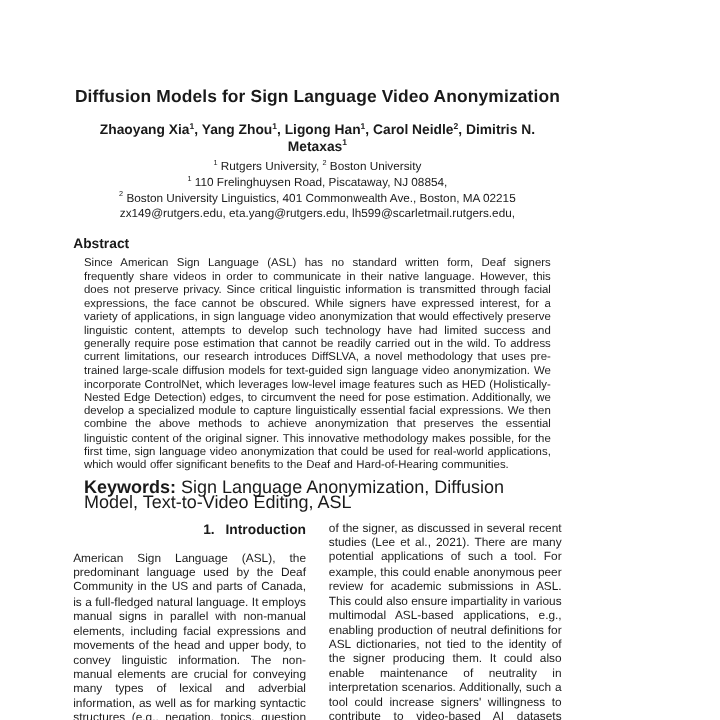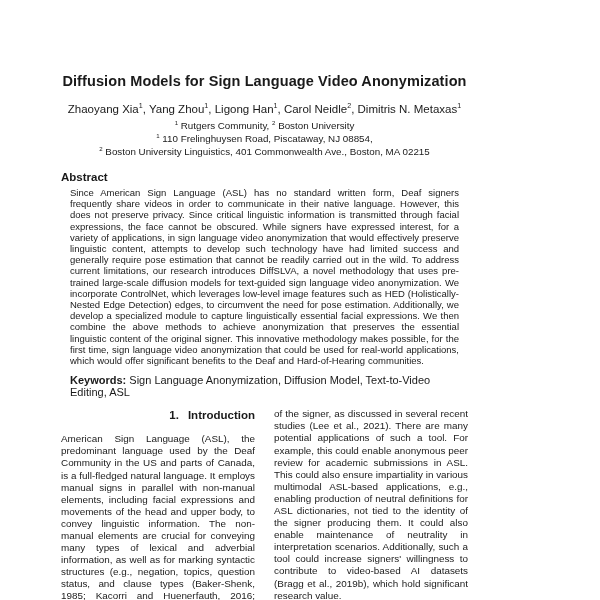--- a/index.html
+++ b/index.html
@@ -28,21 +28,21 @@
     font-size: 14.5px;
     line-height: 18px;
     font-weight: bold;
     text-align: center;
     letter-spacing: 0.1px;
   }
   .authors-line {
     margin: 0;
     font-size: 11.5px;
     line-height: 14px;
-    font-weight: normal;
+    font-weight: bold;
     text-align: center;
   }
   .authors-line sup, .affiliations sup {
     font-size: 0.62em;
     line-height: 0;
     font-weight: inherit;
   }
   .affiliations {
     margin-top: 3px;
     font-size: 9.8px;
@@ -59,21 +59,21 @@
   .abstract-body {
     margin: 3px 9px 0 9px;
     font-size: 9.5px;
     line-height: 11.2px;
     text-align: justify;
     text-justify: inter-word;
     word-spacing: 0.3px;
   }
   .keywords {
     margin: 8px 9px 0 9px;
-    font-size: 11px;
+    font-size: 15px;
     line-height: 12px;
     text-align: left;
   }
   .keywords .kw-label { font-weight: bold; }
   .columns {
     margin-top: 10px;
     display: flex;
     gap: 19px;
     align-items: flex-start;
   }
@@ -100,23 +100,24 @@
 
 <div class="page">
 
   <h1 class="paper-title">Diffusion Models for Sign Language Video Anonymization</h1>
 
   <div class="authors-line">
     <span><span>Zhaoyang Xia</span><sup>1</sup><span>, </span></span><span><span>Yang Zhou</span><sup>1</sup><span>, </span></span><span><span>Ligong Han</span><sup>1</sup><span>, </span></span><span><span>Carol Neidle</span><sup>2</sup><span>, </span></span><span><span>Dimitris N. Metaxas</span><sup>1</sup><span></span></span>
   </div>
 
   <div class="affiliations">
-    <div><sup>1</sup><span> Rutgers Community, </span><sup>2</sup><span> Boston University</span></div>
+    <div><sup>1</sup><span> Rutgers University, </span><sup>2</sup><span> Boston University</span></div>
     <div><sup>1</sup><span> 110 Frelinghuysen Road, Piscataway, NJ 08854,</span></div>
     <div><sup>2</sup><span> Boston University Linguistics, 401 Commonwealth Ave., Boston, MA 02215</span></div>
+    <div>zx149@rutgers.edu, eta.yang@rutgers.edu, lh599@scarletmail.rutgers.edu,</div>
   </div>
 
   <div class="abstract-heading">Abstract</div>
   <div class="abstract-body">Since American Sign Language (ASL) has no standard written form, Deaf signers frequently share videos in order to communicate in their native language. However, this does not preserve privacy. Since critical linguistic information is transmitted through facial expressions, the face cannot be obscured. While signers have expressed interest, for a variety of applications, in sign language video anonymization that would effectively preserve linguistic content, attempts to develop such technology have had limited success and generally require pose estimation that cannot be readily carried out in the wild. To address current limitations, our research introduces DiffSLVA, a novel methodology that uses pre-trained large-scale diffusion models for text-guided sign language video anonymization. We incorporate ControlNet, which leverages low-level image features such as HED (Holistically-Nested Edge Detection) edges, to circumvent the need for pose estimation. Additionally, we develop a specialized module to capture linguistically essential facial expressions. We then combine the above methods to achieve anonymization that preserves the essential linguistic content of the original signer. This innovative methodology makes possible, for the first time, sign language video anonymization that could be used for real-world applications, which would offer significant benefits to the Deaf and Hard-of-Hearing communities.</div>
 
   <div class="keywords">
     <span class="kw-label">Keywords:</span><span> Sign Language Anonymization, Diffusion Model, Text-to-Video Editing, ASL</span>
   </div>
 
   <div class="columns">

